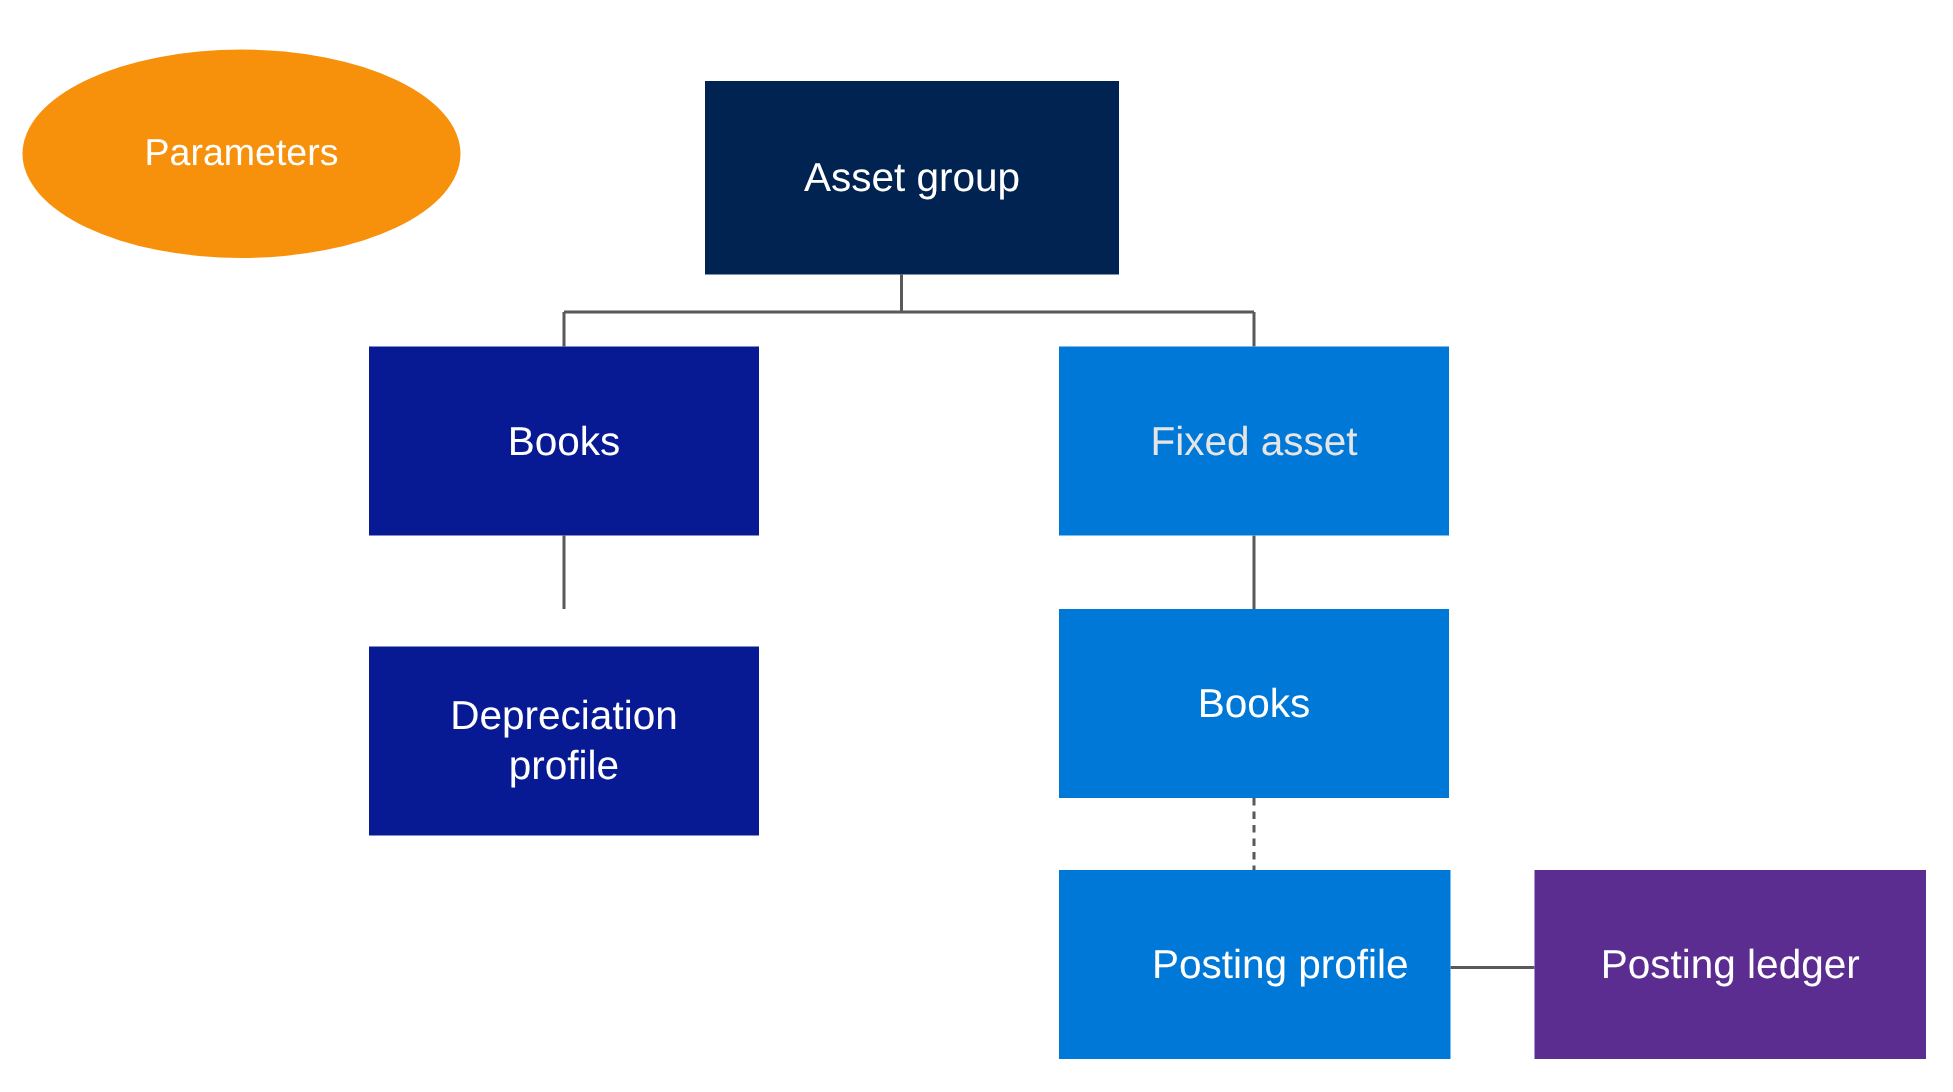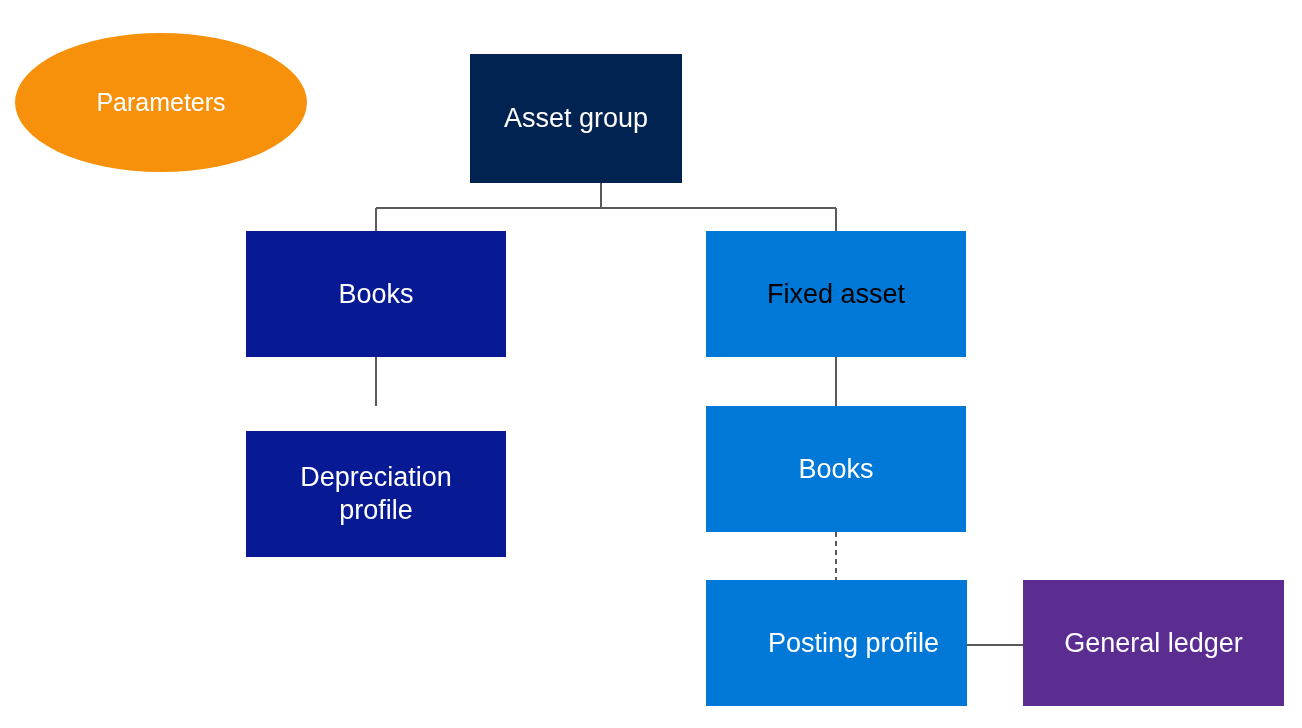--- a/index.html
+++ b/index.html
@@ -57,35 +57,35 @@
       <path d="M601,183 L601,208 M376,208 L836,208 M376,208 L376,231 M836,208 L836,231" stroke="#595959" stroke-width="2" fill="none"></path>
       <path d="M376,357 L376,406" stroke="#595959" stroke-width="2" fill="none"></path>
       <path d="M836,357 L836,406" stroke="#595959" stroke-width="2" fill="none"></path>
       <path d="M836,532 L836,580" stroke="#595959" stroke-width="2" fill="none" stroke-dasharray="5,4"></path>
       <path d="M967,645 L1023,645" stroke="#595959" stroke-width="2" fill="none"></path>
     </svg>
 
 <div class="node ellipse" style="left: 15px; top: 33px; width: 292px; height: 139px; background: rgb(247, 145, 11); color: rgb(255, 255, 255); font-size: 25px;">
       <span class="node-label">Parameters</span>
     </div>
-    <div class="node" style="left: 470px; top: 54px; width: 212px; height: 129px; background: rgb(1, 35, 82); color: rgb(255, 255, 255); font-size: 27px;">
+    <div class="node" style="left: 470px; top: 54px; width: 276px; height: 129px; background: rgb(1, 35, 82); color: rgb(255, 255, 255); font-size: 27px;">
       <span class="node-label">Asset group</span>
     </div>
     <div class="node" style="left: 246px; top: 231px; width: 260px; height: 126px; background: rgb(7, 26, 147); color: rgb(255, 255, 255); font-size: 27px;">
       <span class="node-label">Books</span>
     </div>
-    <div class="node" style="left: 706px; top: 231px; width: 260px; height: 126px; background: rgb(0, 120, 215); color: #000000; font-size: 27px;">
+    <div class="node" style="left: 706px; top: 231px; width: 260px; height: 126px; background: rgb(0, 120, 215); color: #e5e5e5; font-size: 27px;">
       <span class="node-label">Fixed asset</span>
     </div>
     <div class="node" style="left: 246px; top: 406px; width: 260px; height: 126px; background: rgb(7, 26, 147); color: rgb(255, 255, 255); font-size: 27px; margin-top: 25px;">
       <span class="node-label">Depreciation
 profile</span>
     </div>
     <div class="node" style="left: 706px; top: 406px; width: 260px; height: 126px; background: rgb(0, 120, 215); color: rgb(255, 255, 255); font-size: 27px;">
       <span class="node-label">Books</span>
     </div>
     <div class="node" style="left: 706px; top: 580px; width: 261px; height: 126px; background: rgb(0, 120, 215); color: rgb(255, 255, 255); font-size: 27px; padding-left: 42px;">
       <span class="node-label">Posting profile</span>
     </div>
     <div class="node" style="left: 1023px; top: 580px; width: 261px; height: 126px; background: rgb(92, 45, 145); color: rgb(255, 255, 255); font-size: 27px;">
-      <span class="node-label">General ledger</span>
+      <span class="node-label">Posting ledger</span>
     </div>
   </div>
 
 </body></html>

